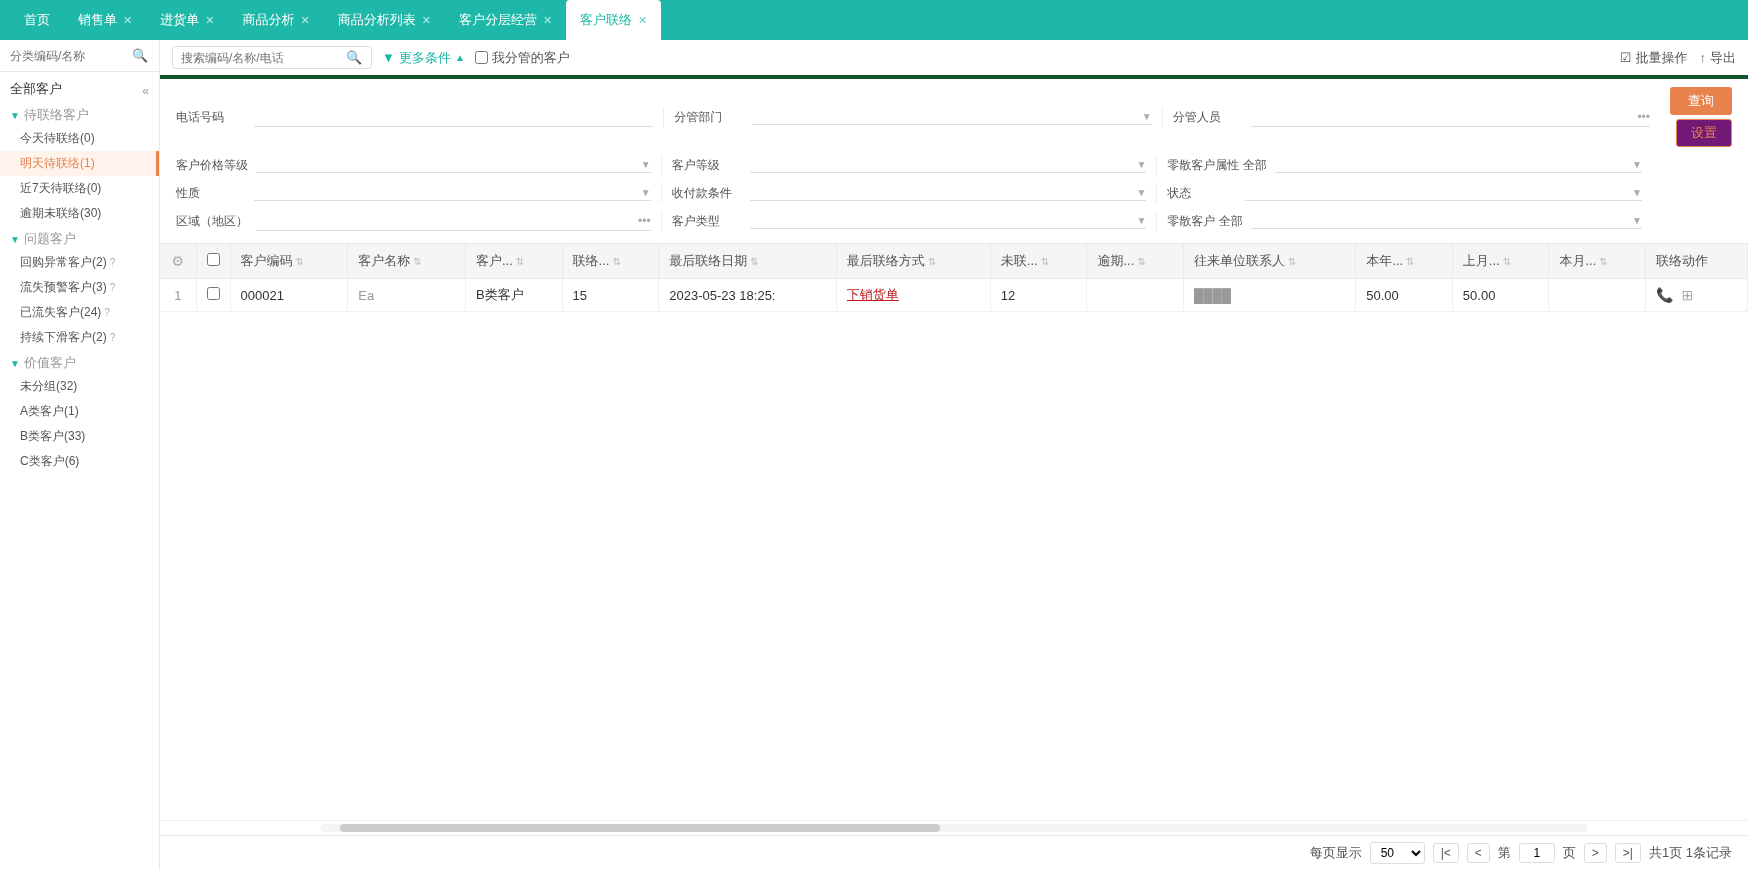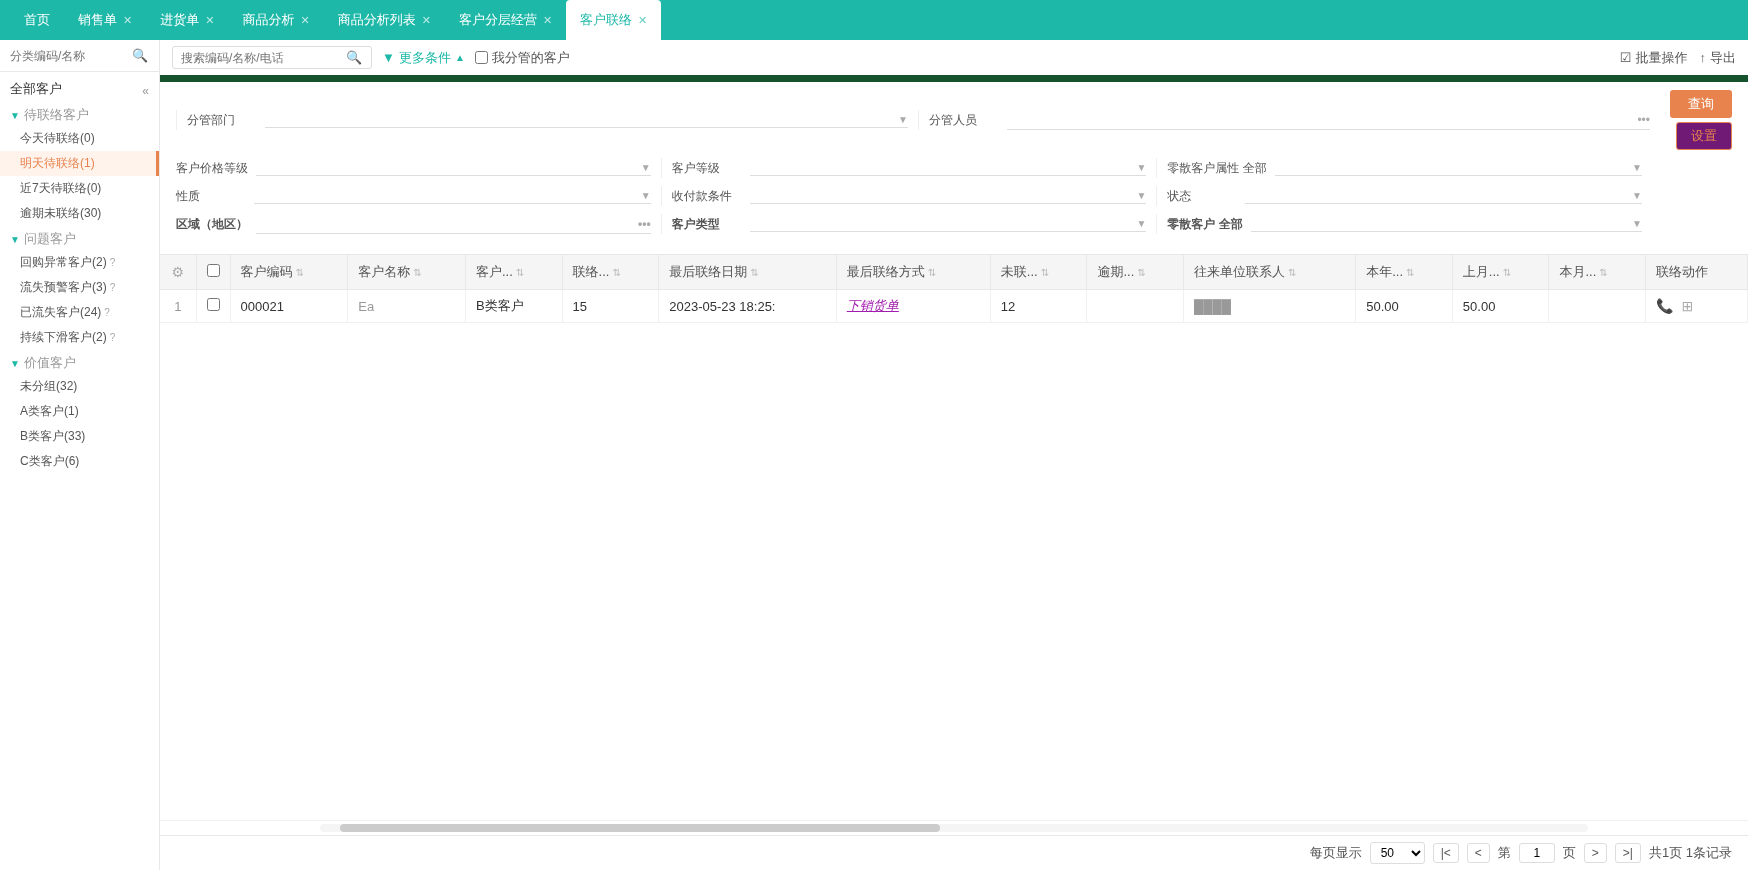--- a/index.html
+++ b/index.html
@@ -120,21 +120,21 @@
       flex: 1;
       display: flex;
       flex-direction: column;
       overflow: hidden;
     }
 
     
     .filter-bar {
       background: white;
       padding: 6px 12px;
-      border-bottom: 7px solid #14532d;
+      border-bottom: 4px solid #14532d;
       display: flex;
       align-items: center;
       gap: 10px;
     }
     .filter-search-wrap {
       display: flex;
       align-items: center;
       border: 1px solid #ddd;
       border-radius: 3px;
       padding: 3px 8px;
@@ -191,21 +191,21 @@
       background: white;
       border-bottom: 1px solid #e8e8e8;
       padding: 8px 16px;
     }
     .filter-row {
       display: flex;
       align-items: center;
       gap: 10px;
       margin-bottom: 8px;
     }
-    .filter-row:last-child { margin-bottom: 12px; font-weight: bold; }
+    .filter-row:last-child { margin-bottom: 4px; }
     .filter-field {
       display: flex;
       align-items: center;
       flex: 1;
       min-width: 0;
     }
     .filter-label {
       font-size: 12px;
       color: #555;
       white-space: nowrap;
@@ -309,24 +309,23 @@
     tbody tr {
       border-bottom: 1px solid #f0f0f0;
     }
     tbody td {
       padding: 7px 10px;
       color: #333;
       white-space: nowrap;
       border-right: 1px solid #f0f0f0;
     }
     .link-text {
-      color: #a21caf;
+      color: #b91c1c;
       cursor: pointer;
       text-decoration: underline;
-      font-style: italic;
     }
     .action-icons {
       display: flex;
       gap: 8px;
     }
     .action-icon {
       color: #aaa;
       cursor: pointer;
       font-size: 14px;
     }
@@ -487,20 +486,24 @@
         <div class="btn-export">
           <span>↑</span>
           <span>导出</span>
         </div>
       </div>
     </div>
 
     <div class="advanced-filter">
 
       <div class="filter-row">
+        <div class="filter-field">
+          <span class="filter-label">电话号码</span>
+          <input class="filter-input" style="">
+        </div>
         <div class="filter-divider"></div>
         <div class="filter-field">
           <span class="filter-label">分管部门</span>
           <div class="filter-select">
             <span></span>
             <span class="arrow">▼</span>
           </div>
         </div>
         <div class="filter-divider"></div>
         <div class="filter-field">

